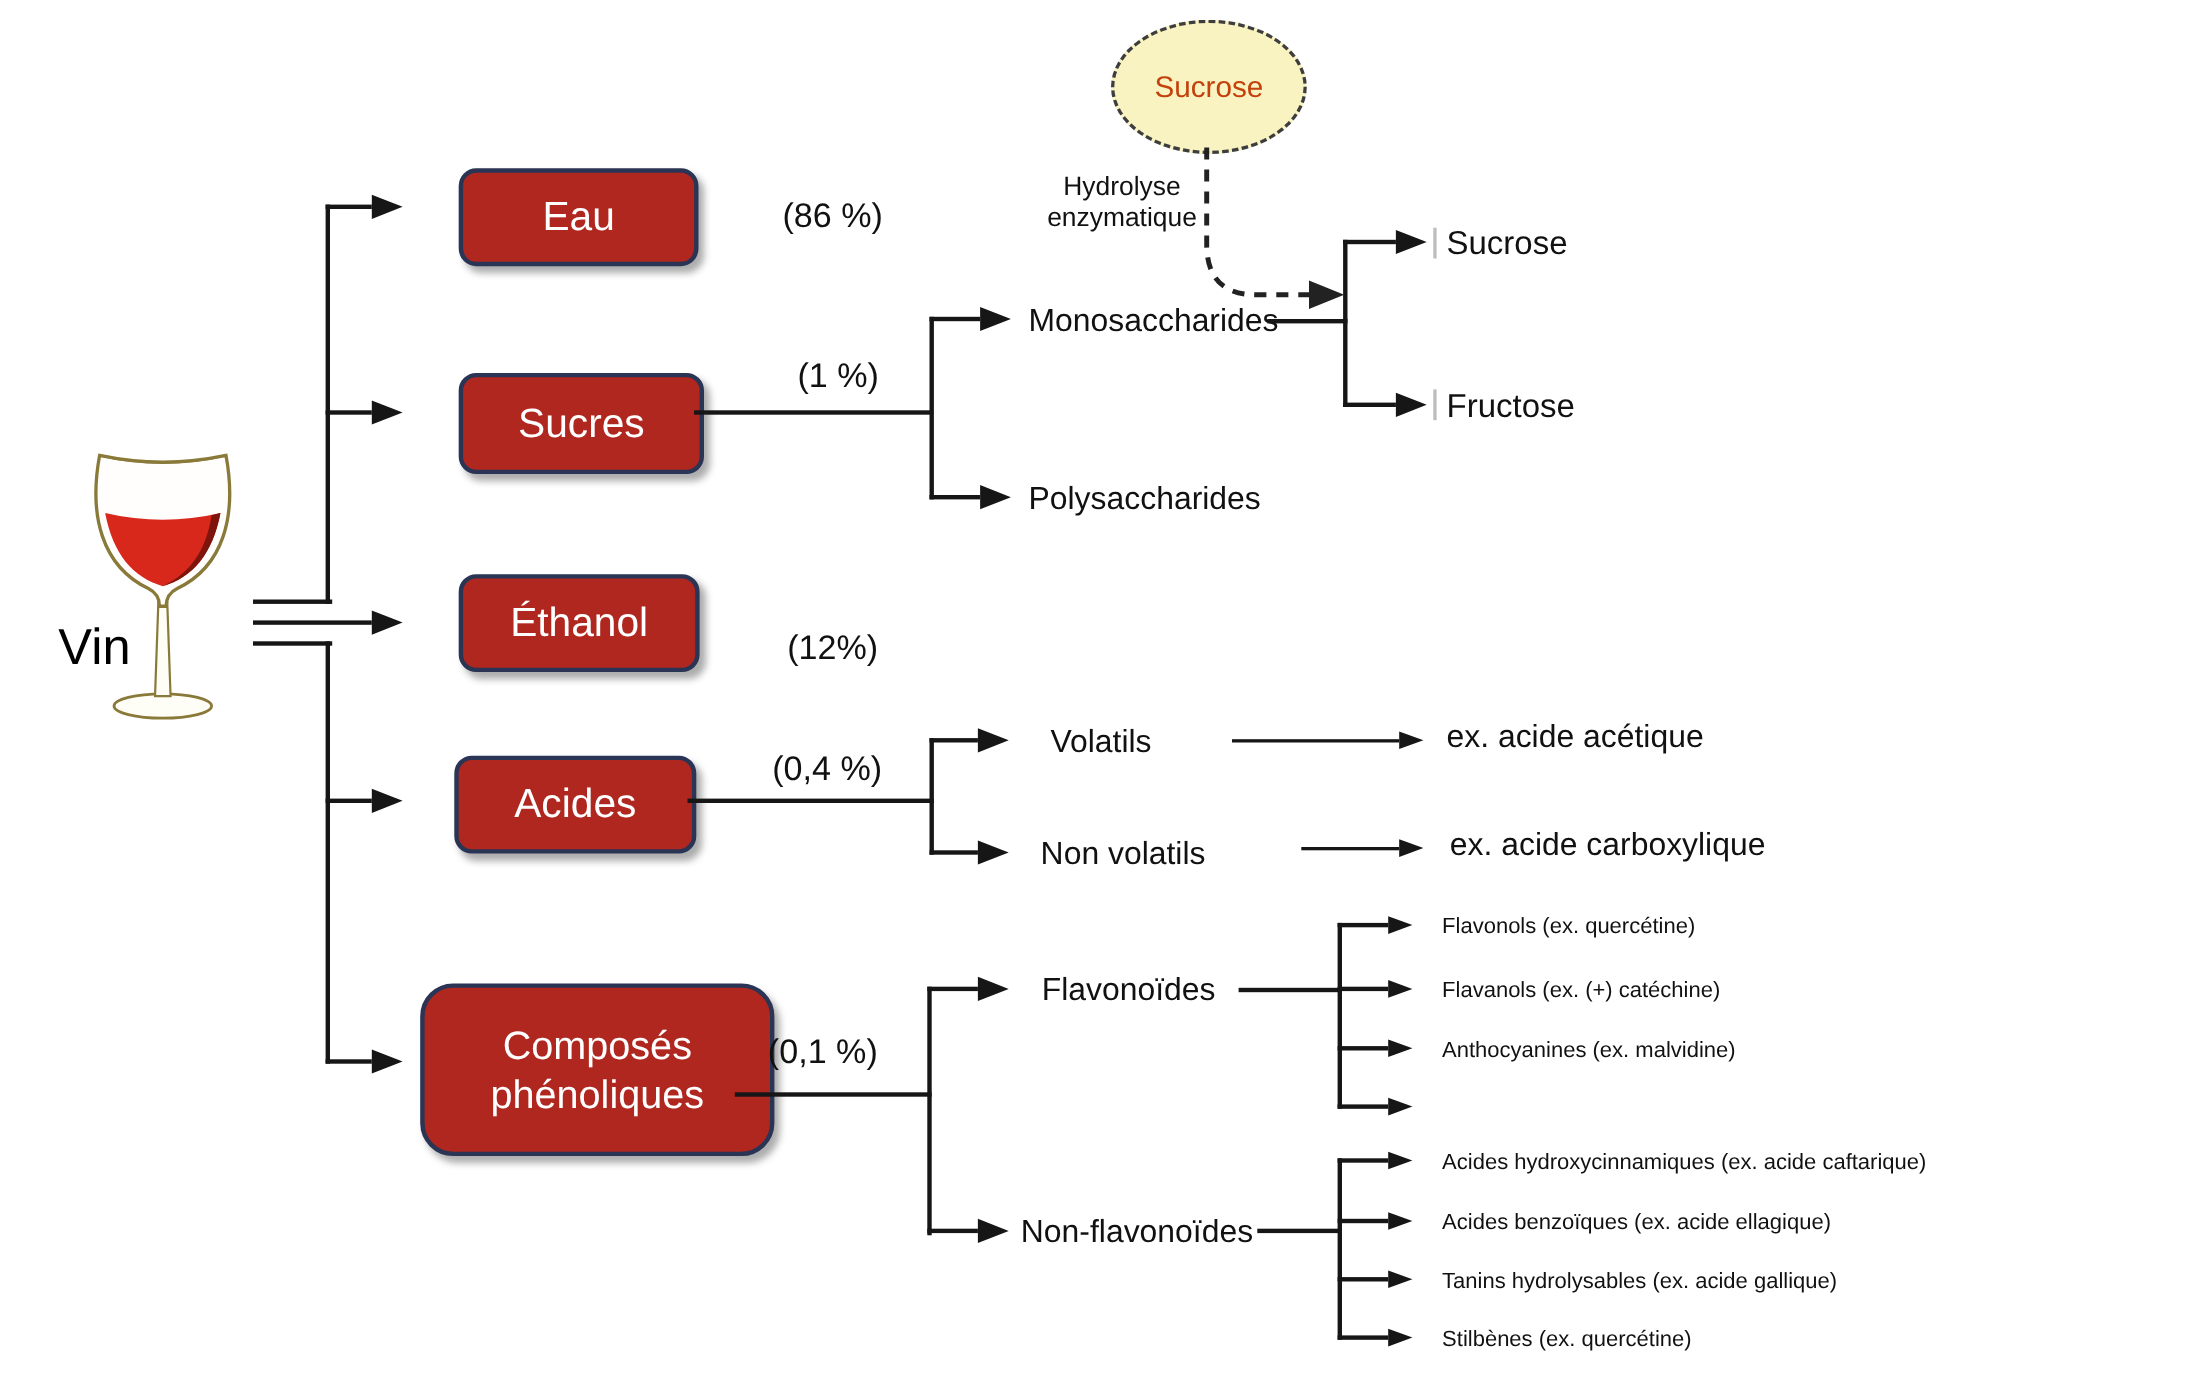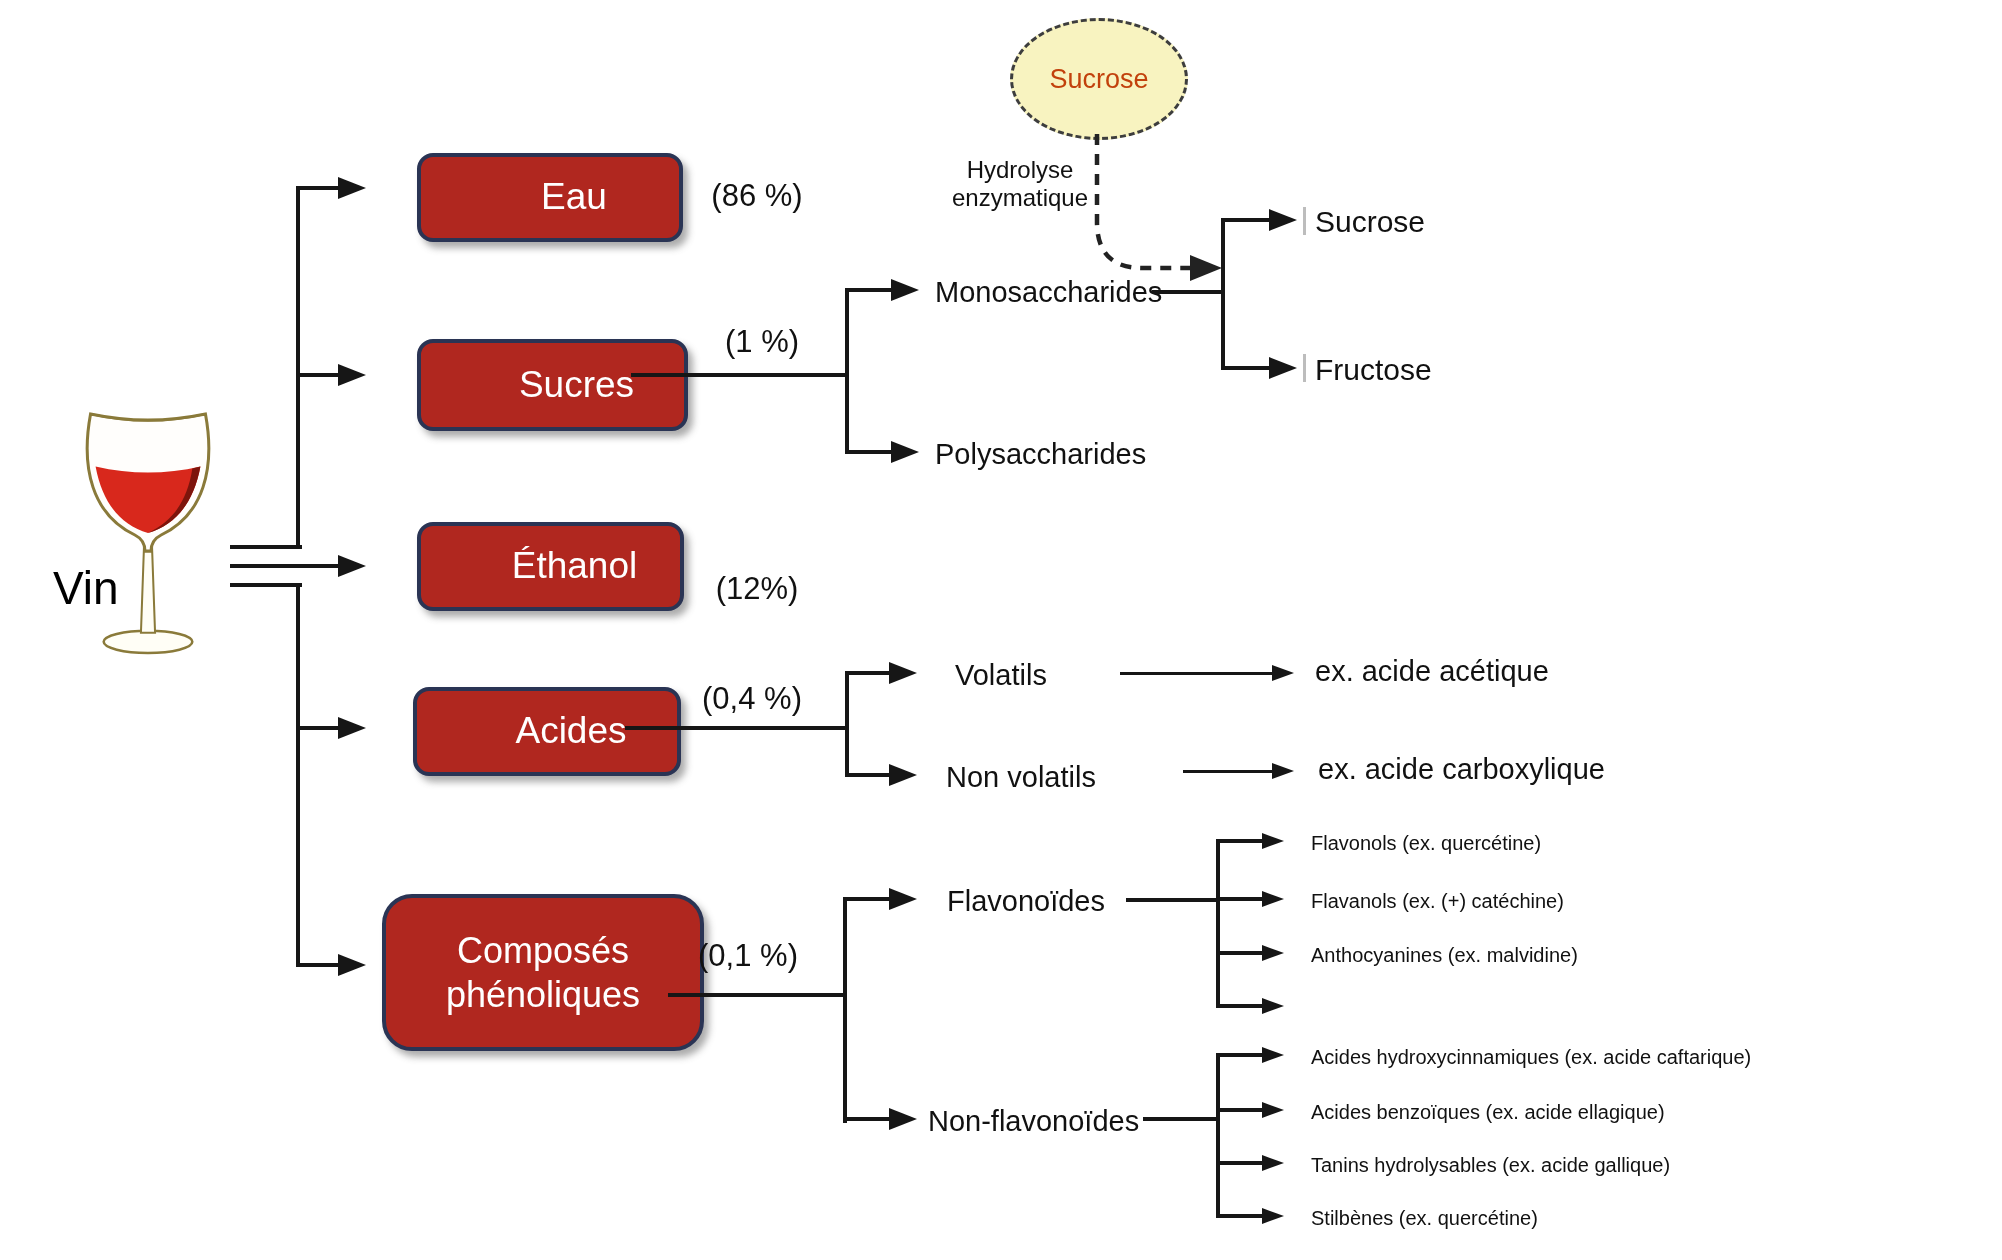--- a/index.html
+++ b/index.html
@@ -13,21 +13,21 @@
   .thin{height:3px;}
   
   .arr{position:absolute;width:0;height:0;border-top:11px solid transparent;border-bottom:11px solid transparent;border-left:28px solid var(--line,#161616);}
   .arr.sm{border-top:8px solid transparent;border-bottom:8px solid transparent;border-left:22px solid var(--line,#161616);}
   
   .rbox{
     position:absolute;display:flex;align-items:center;justify-content:center;text-align:center;
     background:var(--box-fill,#b0271f);color:var(--box-text,#ffffff);
     border:4px solid var(--box-border,#2a3454);border-radius:16px;
     box-shadow:5px 6px 7px rgba(70,70,70,.45);
-    font-size:37px;line-height:1.2;padding-left:48px;
+    font-size:37px;line-height:1.2;
   }
   .rbox.big{border-radius:30px;font-size:36px;}
   
   .lbl{position:absolute;white-space:nowrap;transform:translateY(-50%);font-size:29px;color:#111;}
   .pct{position:absolute;white-space:nowrap;transform:translate(-50%,-50%);font-size:31px;color:#111;}
   .sub{font-size:20px;}
   .vin{position:absolute;font-size:46px;color:#000;transform:translateY(-50%);margin-left:41px;}
   
   .bubble{
     position:absolute;display:flex;align-items:center;justify-content:center;

